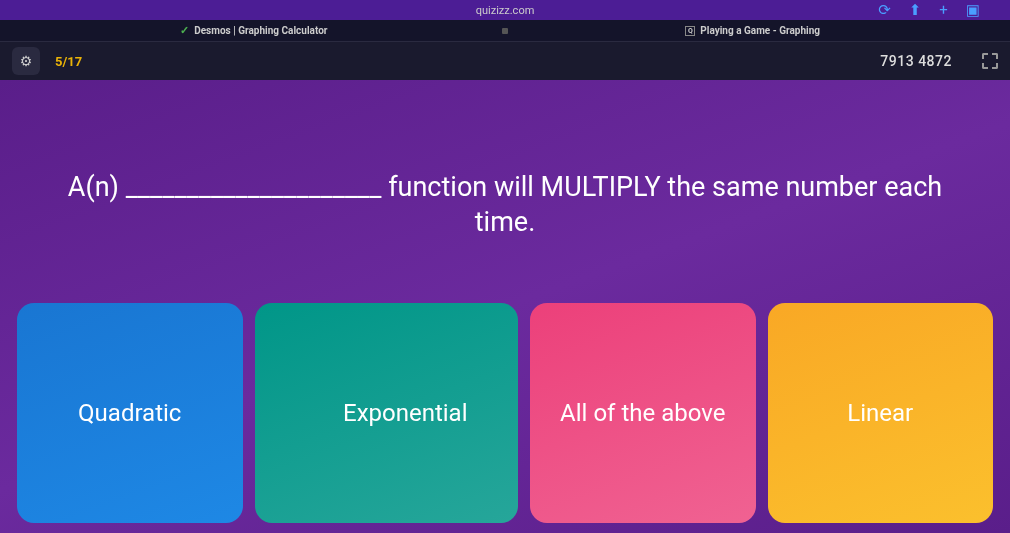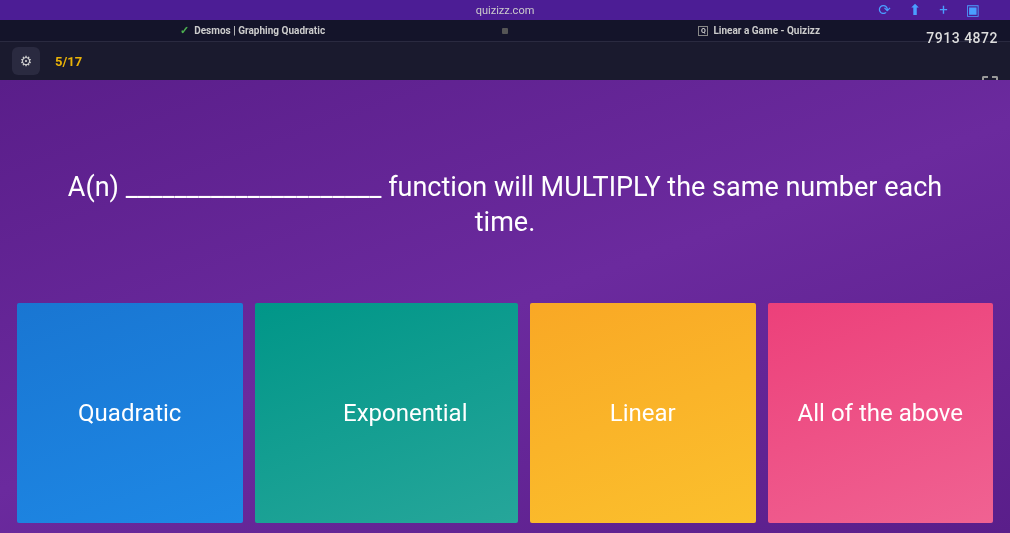--- a/index.html
+++ b/index.html
@@ -90,23 +90,22 @@
       font-size: 14px;
     }
     .progress {
       color: #eab308;
       font-size: 13px;
       font-weight: bold;
     }
     .status-right {
       margin-left: auto;
       display: flex;
-      align-items: flex-end;
+      align-items: flex-start;
       gap: 30px;
-      flex-direction: column;
     }
     .game-code {
       color: #ddd;
       font-size: 14px;
       font-weight: 500;
       letter-spacing: 0.5px;
     }
     .fullscreen-icon {
       color: #ccc;
       font-size: 15px;
@@ -132,21 +131,21 @@
     }
     .options {
       display: flex;
       gap: 12px;
       padding: 0 5px;
       margin-top: auto;
       height: 220px;
     }
     .option {
       flex: 1;
-      border-radius: 2px;
+      border-radius: 17px;
       display: flex;
       align-items: center;
       justify-content: center;
       color: #fff;
       font-size: 24px;
       cursor: pointer;
       text-align: center;
       padding: 10px;
     }
     .opt-blue { background: linear-gradient(160deg, #1976d2 0%, #1e88e5 100%); }
@@ -163,28 +162,28 @@
     <span class="toolbar-icon">⟳</span>
     <span class="toolbar-icon">⬆</span>
     <span class="toolbar-icon">+</span>
     <span class="toolbar-icon">▣</span>
   </div>
 </div>
 
 <div class="bookmarks-bar">
   <div class="bookmark bookmark-desmos">
     <span class="desmos-icon">✓</span>
-    <span>Desmos | Graphing Quadratic</span>
+    <span>Desmos | Graphing Calculator</span>
   </div>
   <div class="bookmark bookmark-center">
     <span class="bookmark-spacer"></span>
   </div>
   <div class="bookmark bookmark-right">
     <span class="quizizz-icon-box">Q</span>
-    <span>Linear a Game - Quizizz</span>
+    <span>Playing a Game - Graphing</span>
   </div>
 </div>
 
 <div class="status-bar">
   <div class="gear-btn">
     <span>⚙</span>
   </div>
   <div class="progress">5/17</div>
   <div class="status-right">
     <span class="game-code">7913 4872</span>
@@ -194,20 +193,20 @@
 
 <div class="quiz-body">
   <div class="question">A(n) _____________________ function will MULTIPLY the same number each time.</div>
   <div class="options">
     <div class="option opt-blue">
       <span>Quadratic</span>
     </div>
     <div class="option opt-teal">
       <span>Exponential</span>
     </div>
+    <div class="option opt-pink">
+      <span>All of the above</span>
+    </div>
     <div class="option opt-yellow">
       <span>Linear</span>
     </div>
-    <div class="option opt-pink">
-      <span>All of the above</span>
-    </div>
   </div>
 </div>
 
 </body></html>

